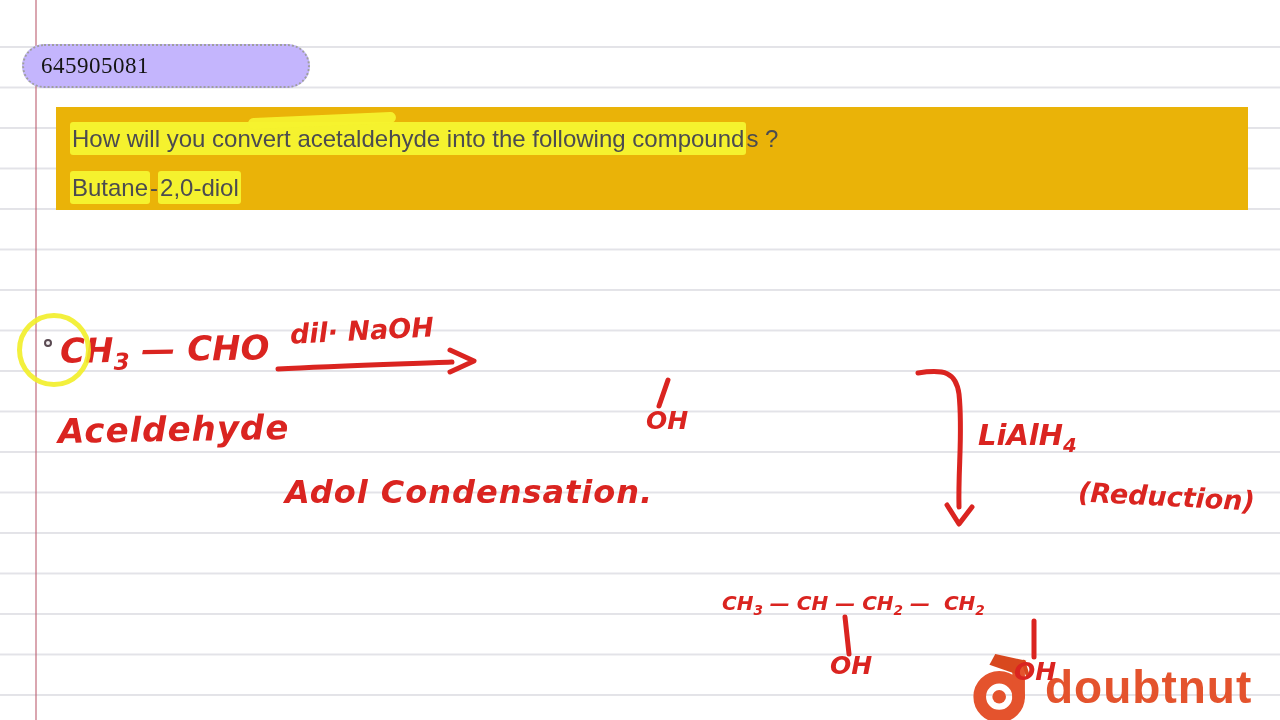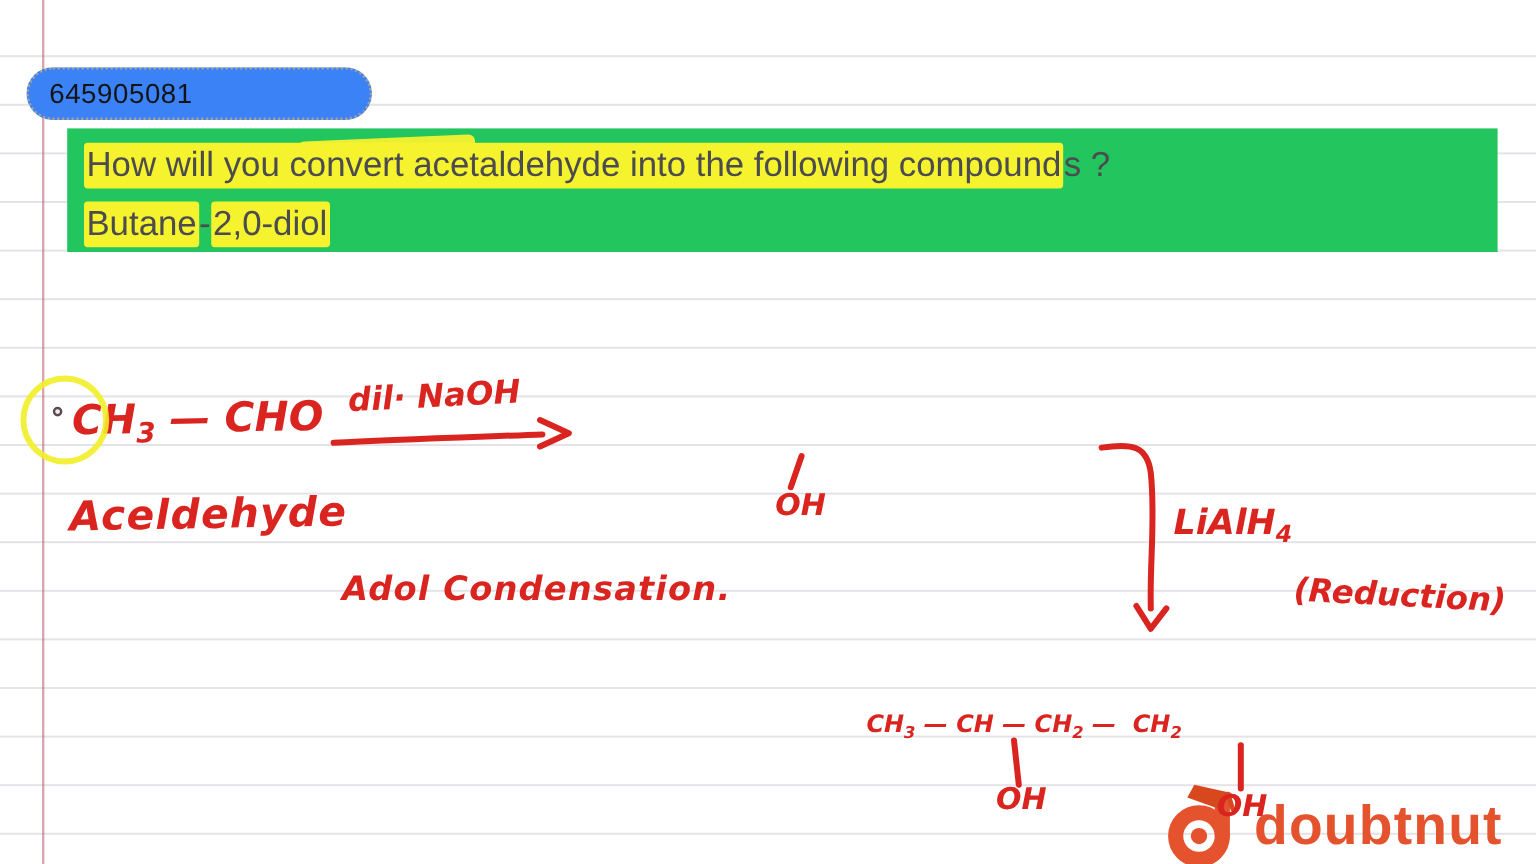--- a/index.html
+++ b/index.html
@@ -17,31 +17,31 @@
     background-size:100% 40.5px;
     background-position:0 16px;
   }
   .margin-line{
     position:absolute;left:35px;top:0;bottom:0;width:2px;z-index:2;
     background:var(--margin-line,rgba(187,93,112,0.55));
   }
 
   
   .id-box{
-    position:absolute;left:22px;top:56px;width:288px;height:44px;z-index:6;
-    background:#3b82f6;border:2px dotted #9f9f9f;border-radius:24px;
+    position:absolute;left:22px;top:44px;width:288px;height:44px;z-index:6;
+    background:#c4b5fd;border:2px dotted #9f9f9f;border-radius:24px;
     display:flex;align-items:center;padding-left:17px;box-sizing:border-box;
-    font-size:23px;color:#141414;letter-spacing:.5px;
+    font-size:23px;color:#141414;letter-spacing:.5px;font-family:Liberation Serif, serif;
   }
 
   
   .question-box{
     position:absolute;left:56px;top:107px;width:1192px;height:103px;z-index:5;
-    background:#22c55e;box-sizing:border-box;padding:7px 14px 0 14px;
-    font-size:29px;line-height:49px;color:var(--question-text,#4b4b50);
+    background:#eab308;box-sizing:border-box;padding:7px 14px 0 14px;
+    font-size:24px;line-height:49px;color:var(--question-text,#4b4b50);
   }
   .qline{white-space:nowrap;}
   mark{
     background:var(--highlight,#f5f22e);color:inherit;
     padding:3px 2px;border-radius:3px;
   }
   .hl-smudge{
     position:absolute;left:248px;top:115px;width:148px;height:11px;z-index:6;
     background:var(--highlight,#f5f22e);border-radius:6px;transform:rotate(-2.5deg);opacity:.95;
   }
@@ -59,21 +59,21 @@
   
   .hw{
     position:absolute;z-index:26;color:var(--ink,#da2420);
     font-family:"DejaVu Sans", sans-serif;font-style:italic;font-weight:700;
     white-space:pre;line-height:1.05;
   }
   .hw sub{font-size:68%;line-height:0;}
   #reactant{left:60px;top:332px;font-size:34px;transform:rotate(-1deg);}
   #reactant-label{left:58px;top:412px;font-size:34px;letter-spacing:1px;transform:rotate(-1deg);}
   #arrow1-label{left:290px;top:317px;font-size:27px;transform:rotate(-3deg);}
-  #aldol-label{left:285px;top:476px;font-size:28px;letter-spacing:1px;}
+  #aldol-label{left:285px;top:476px;font-size:32px;letter-spacing:1px;}
   #intermediate{left:548px;top:337px;font-size:30px;}
   #intermediate-oh{left:646px;top:408px;font-size:25px;}
   #reagent{left:978px;top:420px;font-size:29px;}
   #reagent-note{left:1078px;top:483px;font-size:27px;transform:rotate(3deg);}
   #product{left:722px;top:593px;font-size:20px;}
   #product-oh1{left:830px;top:653px;font-size:25px;}
   #product-oh2{left:1014px;top:659px;font-size:25px;}
 
   
   .strokes{position:absolute;inset:0;z-index:25;pointer-events:none;}

